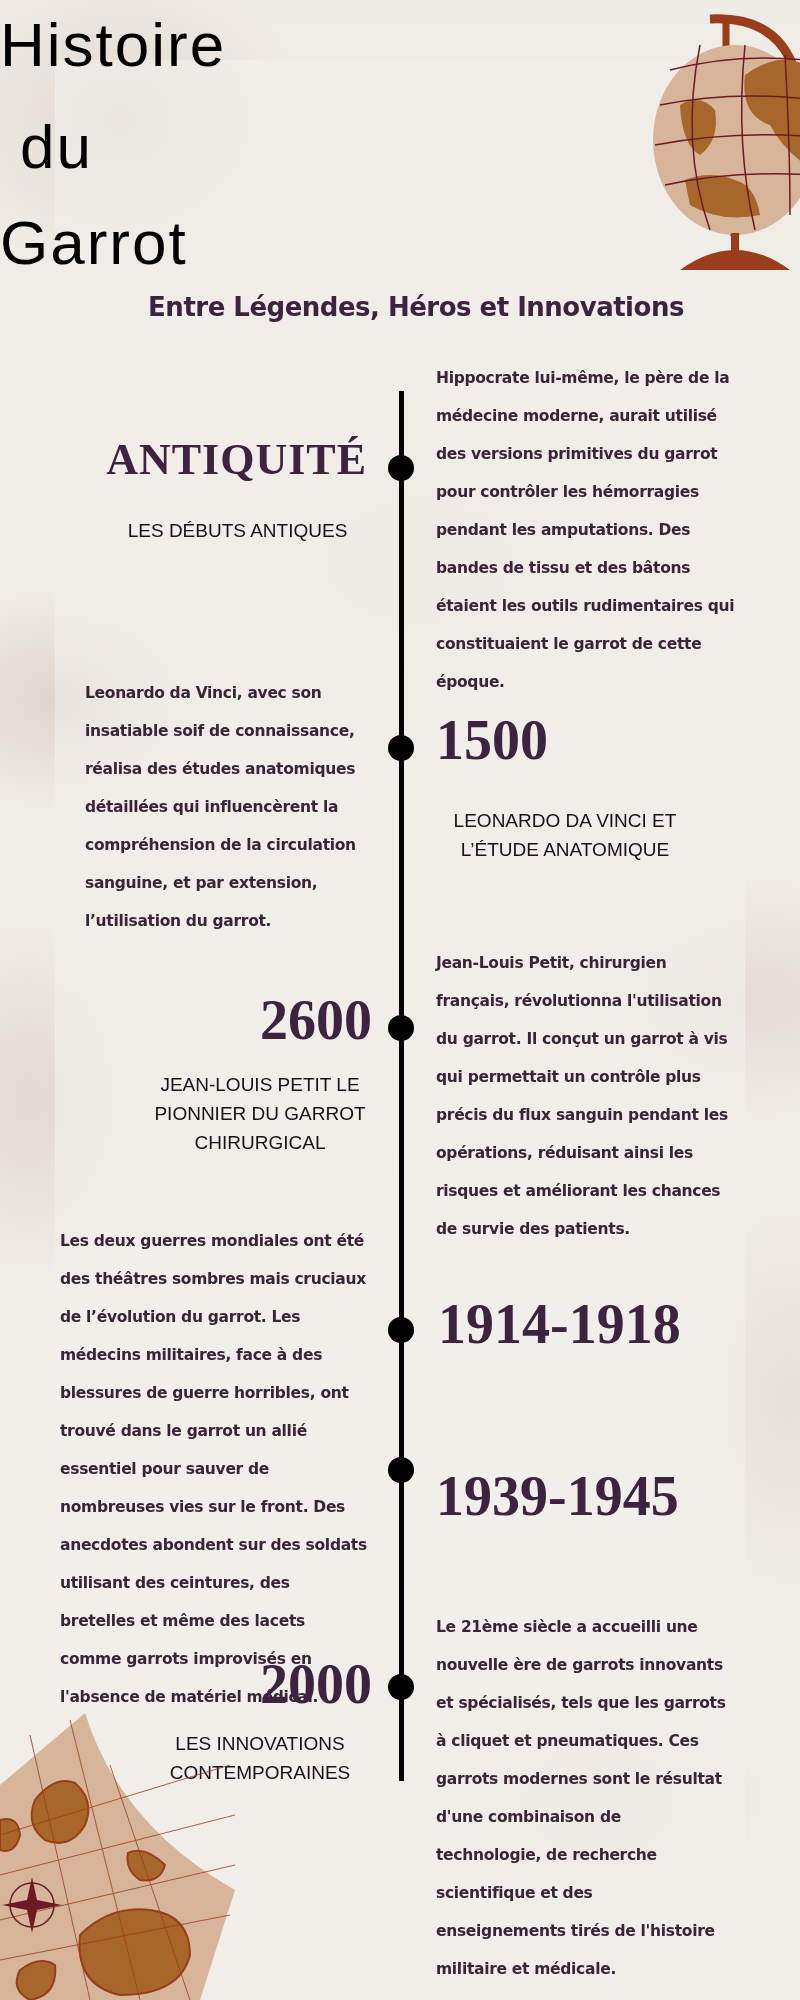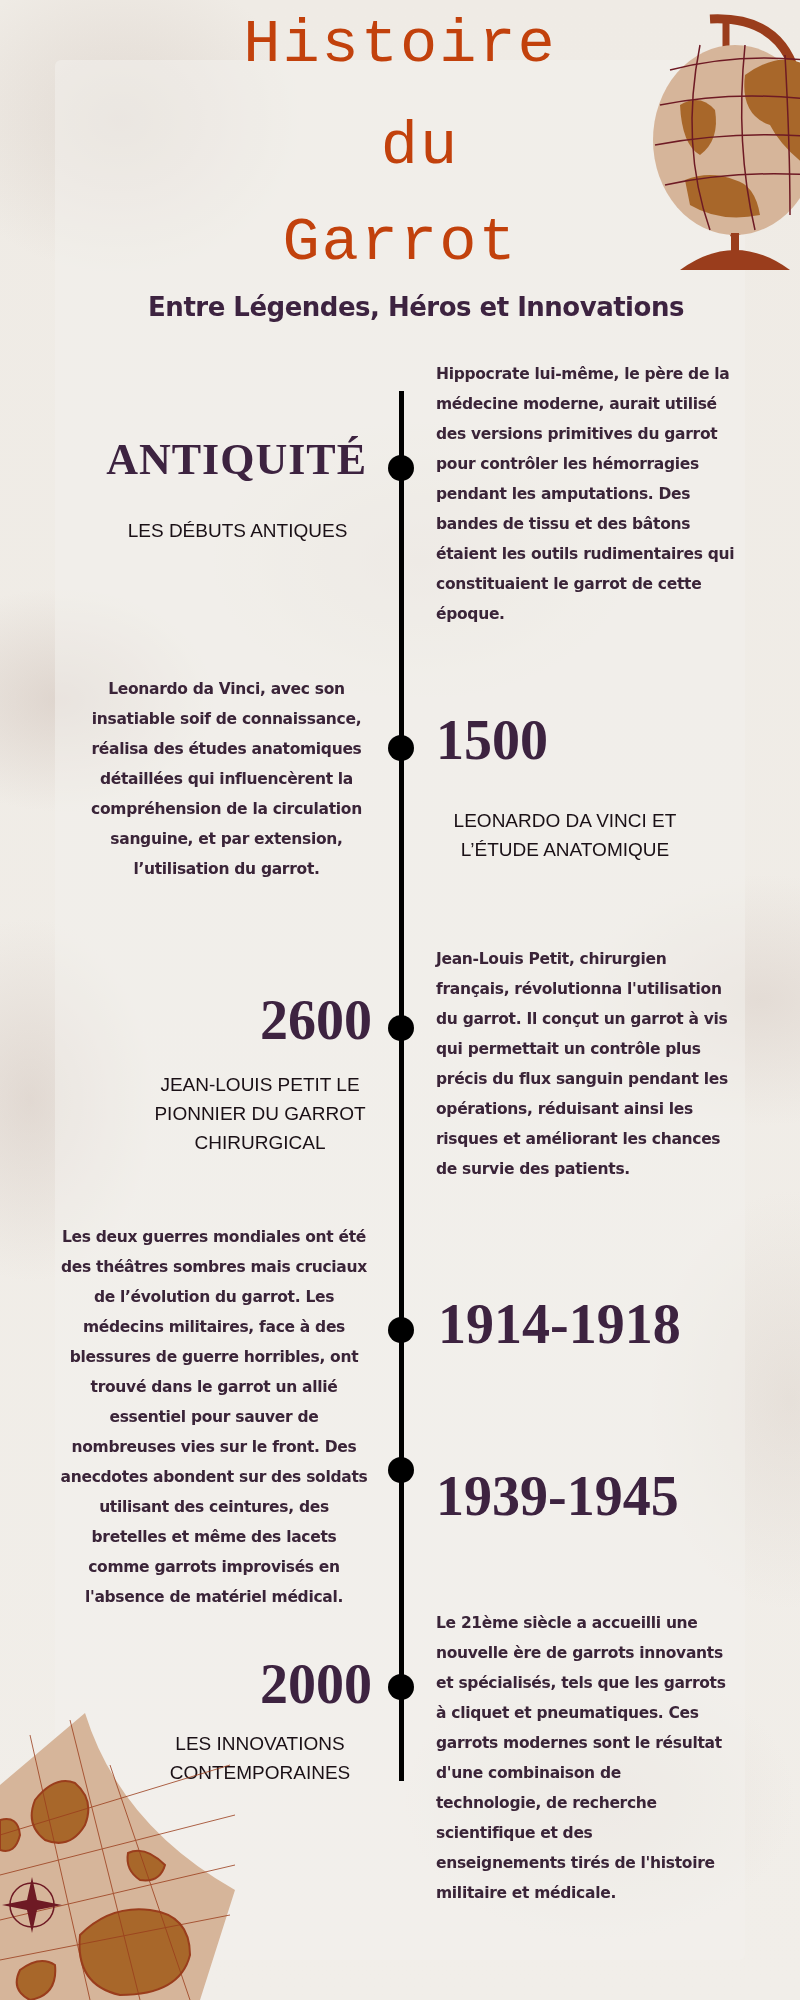--- a/index.html
+++ b/index.html
@@ -19,22 +19,22 @@
       radial-gradient(ellipse 280px 200px at 600px 1800px, rgba(200,185,175,.22), transparent 70%),
       radial-gradient(ellipse 200px 300px at 790px 1400px, rgba(200,185,175,.25), transparent 70%),
       linear-gradient(#efebe5, #f1eee9);
   }
   .paper {
     position:absolute; left:55px; top:60px; right:55px; bottom:40px;
     background:rgba(243,241,237,.55);
     border-radius:6px;
   }
   .title-line {
-    position:absolute; left:0; width:800px; text-align:center;
-    font-family:Liberation Mono, monospace; color:#c2410c;
+    position:absolute; left:0; width:800px; 
+    font-family:Liberation Sans, sans-serif; color:#000000;
     font-size:62px; letter-spacing:2px; line-height:1;
   }
   .subtitle {
     position:absolute; left:0; width:800px; text-align:center; top:292px;
     font-family:"DejaVu Sans", sans-serif; font-weight:bold;
     font-size:26px; color:#3d2340; letter-spacing:-0.5px;padding-left:16px;
   }
   .timeline-line {
     position:absolute; left:399px; top:391px; width:5px; height:1390px; background:#000;
   }
@@ -44,24 +44,24 @@
   .heading {
     position:absolute; font-family:"Liberation Serif", serif; font-weight:bold;
     color:#3d2340; line-height:1; white-space:nowrap;
   }
   .sub {
     position:absolute; font-family:"Liberation Sans", sans-serif;
     color:#1a1016; font-size:19px; line-height:29px; text-align:center;
   }
   .body {
     position:absolute; font-family:"DejaVu Sans", sans-serif; font-weight:bold;
-    color:#3a2438; font-size:15.5px; line-height:30px; letter-spacing:-0.3px;
+    color:#3a2438; font-size:15.5px; line-height:38px; letter-spacing:-0.3px;
   }
   .right { text-align:left; }
-  .left { text-align:center; }
+  .left { text-align:left; }
   svg { position:absolute; }
 </style>
 </head>
 <body>
 
 <div class="bg"></div>
 <div class="paper"></div>
 
 <div class="title-line" style="top:14px;">Histoire</div>
 <div class="title-line" style="top:116px;margin-left:20px;">du</div>

